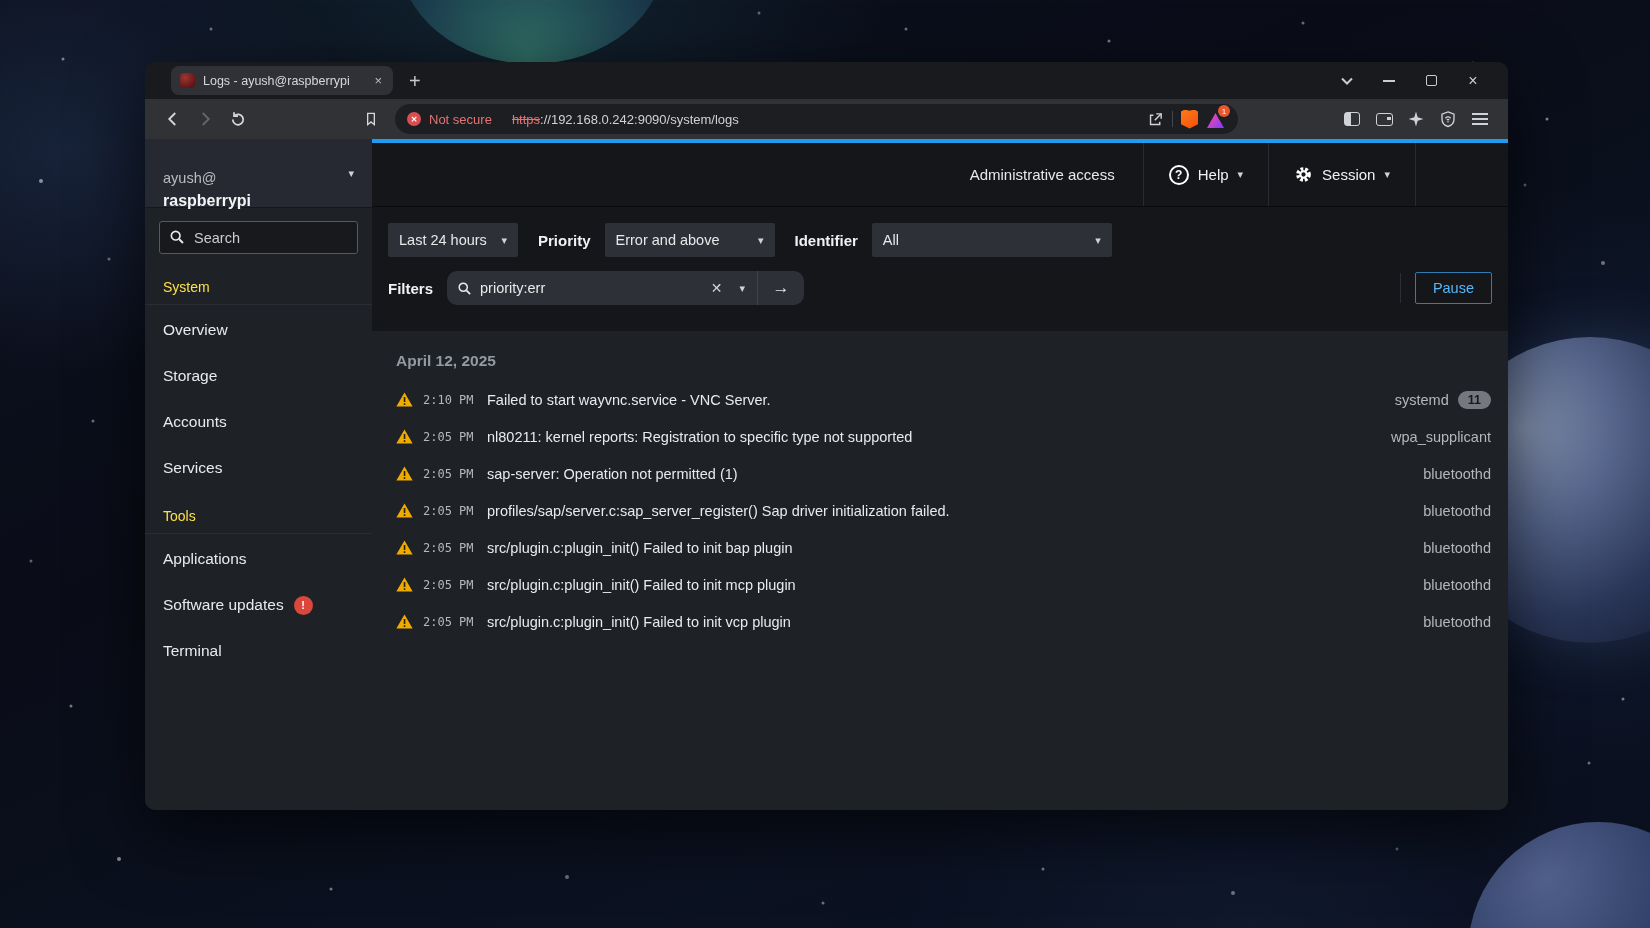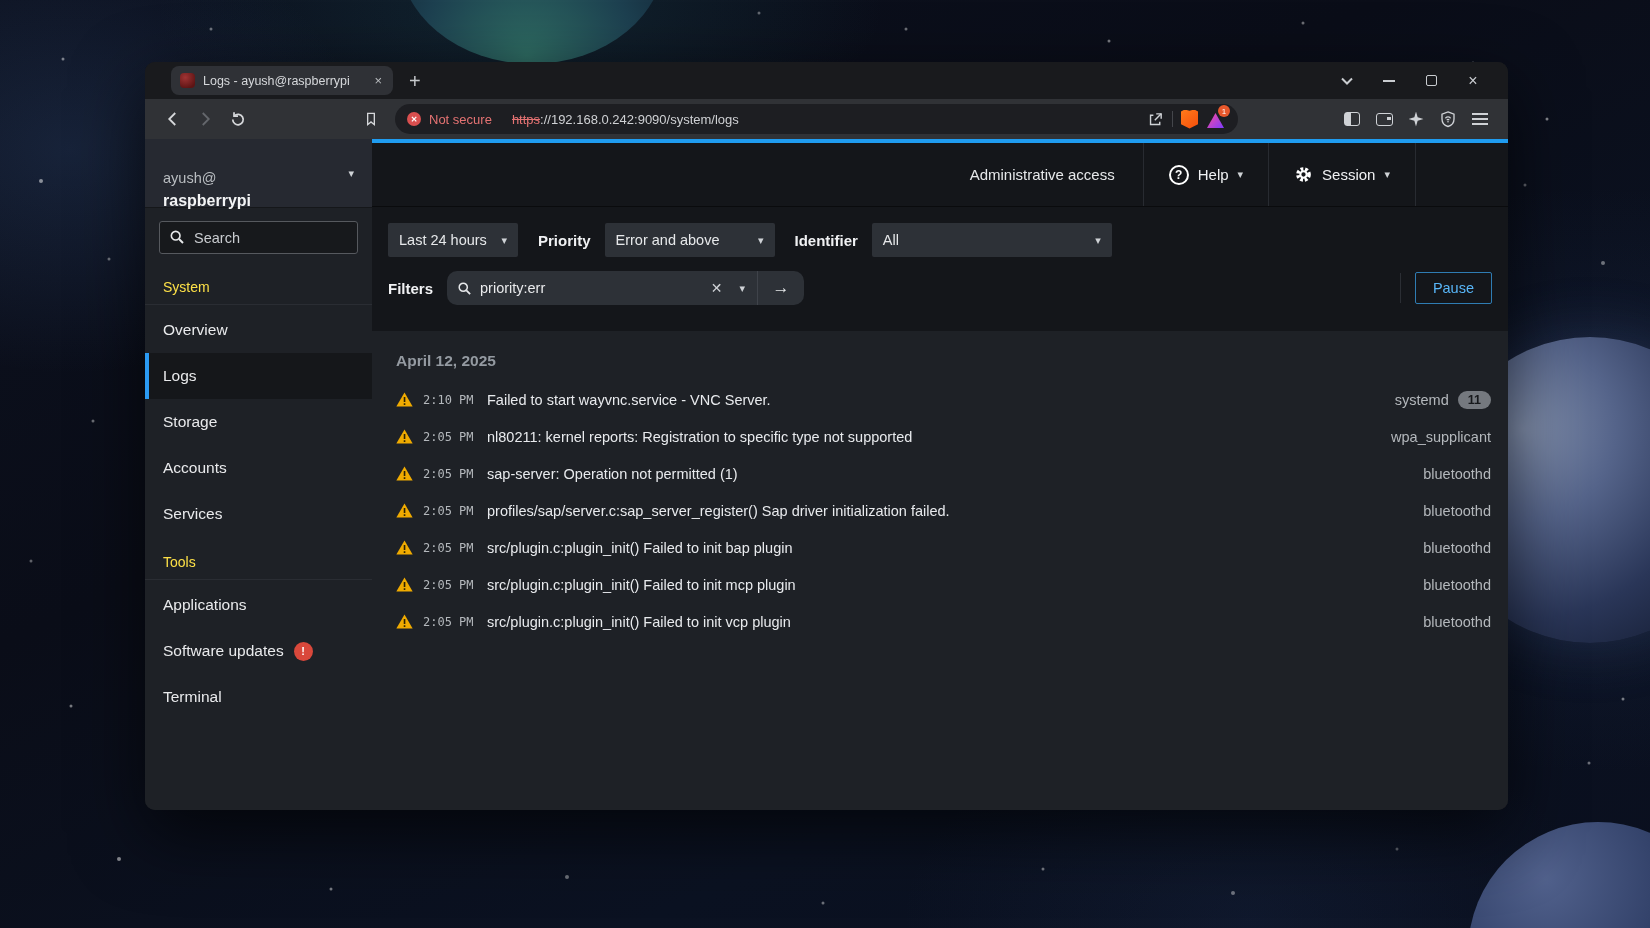--- a/index.html
+++ b/index.html
@@ -284,23 +284,20 @@
               <circle cx="10" cy="10" r="6.5" fill="none" stroke="#e6e8ea" stroke-width="2.4"></circle>
               <path d="M15 15 L21 21" stroke="#e6e8ea" stroke-width="2.8"></path>
             </svg>
           <input class="search-input" placeholder="Search" style="">
         </div>
         <nav id="nav">
             <div class="nav-section-label">System</div>
             <div class="nav-item">
               <span>Overview</span>
             </div>
-            <div class="nav-item selected">
-              <span>Logs</span>
-            </div>
             <div class="nav-item">
               <span>Storage</span>
             </div>
             <div class="nav-item">
               <span>Accounts</span>
             </div>
             <div class="nav-item">
               <span>Services</span>
             </div>
             <div class="nav-section-label">Tools</div>

